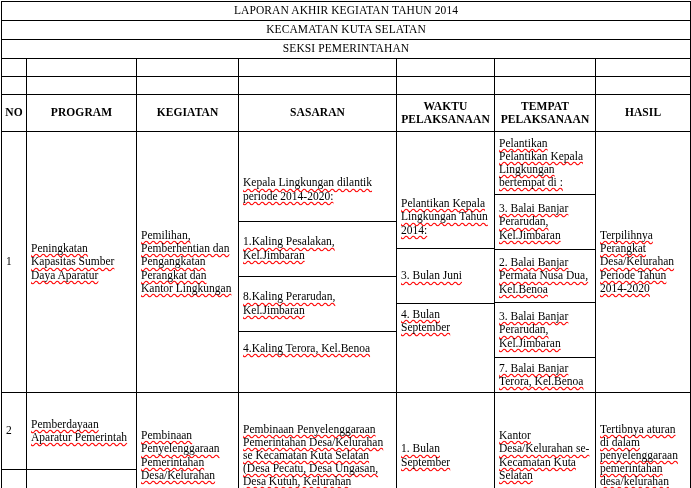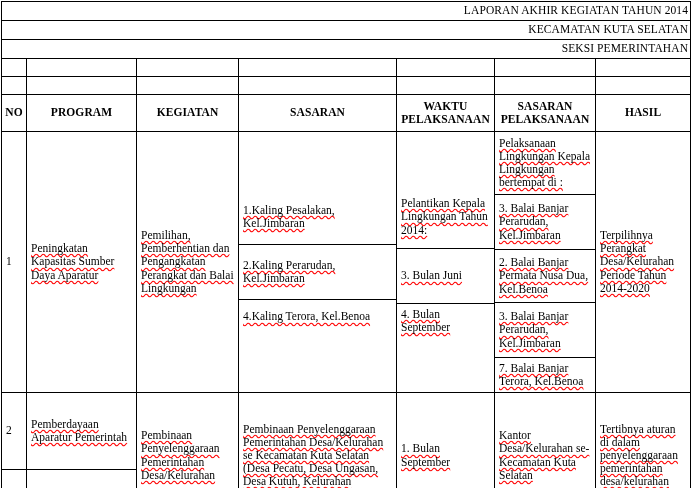--- a/index.html
+++ b/index.html
@@ -37,21 +37,21 @@
     padding: 2px 3px 2px 4px;
     display: block;
   }
   
   .title-row td {
     text-align: center;
     height: 18px;
     font-size: 12.5px;
     letter-spacing: 0.1px;
   }
-  .title-row .pad { padding: 1px 2px; text-align: right; }
+  .title-row .pad { padding: 1px 2px; }
   
   .blank-row td { height: 17px; }
   
   .head-row td {
     text-align: center;
     font-weight: bold;
     font-size: 12.3px;
     height: 36px;
     vertical-align: middle;
     letter-spacing: 0.1px;
@@ -147,45 +147,48 @@
         <td>
             <span class="pad">KEGIATAN</span>
           </td>
         <td>
             <span class="pad">SASARAN</span>
           </td>
         <td>
             <span class="pad">WAKTU PELAKSANAAN</span>
           </td>
         <td>
-            <span class="pad">SASARAN PELAKSANAAN</span>
+            <span class="pad">TEMPAT PELAKSANAAN</span>
           </td>
         <td>
             <span class="pad">HASIL</span>
           </td>
       </tr>
 
       <tr style="height:238px">
         <td class="cell-mid num">
           <span class="pad">1</span>
         </td>
         <td class="cell-mid">
           <span class="pad sq">Peningkatan Kapasitas Sumber Daya Aparatur</span>
         </td>
         <td class="cell-mid">
-          <span class="pad sq">Pemilihan, Pemberhentian dan Pengangkatan Perangkat dan Balai Lingkungan</span>
-        </td>
-        <td class="cell-top">
-          <table class="sub">
-            <tbody>
+          <span class="pad sq">Pemilihan, Pemberhentian dan Pengangkatan Perangkat dan Kantor Lingkungan</span>
+        </td>
+        <td class="cell-top">
+          <table class="sub">
+            <tbody>
+              <tr>
+                  <td class="sub-h" style="height:58px"><span class="sq">Kepala Lingkungan dilantik periode 2014-2020:</span></td>
+                </tr>
               <tr>
                   <td style="height:50px"><span class="sq">1.Kaling Pesalakan, Kel.Jimbaran</span></td>
                 </tr>
               <tr>
-                  <td style="height:50px"><span class="sq">2.Kaling Perarudan, Kel.Jimbaran</span></td>
+                  <td style="height:50px"><span class="sq">8.Kaling Perarudan, Kel.Jimbaran</span></td>
                 </tr>
               <tr>
                   <td style="height:30px"><span class="sq">4.Kaling Terora, Kel.Benoa</span></td>
                 </tr>
             </tbody>
           </table>
         </td>
         <td class="cell-top">
           <table class="sub">
             <tbody>
@@ -198,21 +201,21 @@
               <tr>
                   <td style="height:30px"><span class="sq">4. Bulan September</span></td>
                 </tr>
             </tbody>
           </table>
         </td>
         <td class="cell-top">
           <table class="sub">
             <tbody>
               <tr>
-                  <td class="sub-h" style="height:58px"><span class="sq">Pelaksanaan Lingkungan Kepala Lingkungan bertempat di :</span></td>
+                  <td class="sub-h" style="height:58px"><span class="sq">Pelantikan Pelantikan Kepala Lingkungan bertempat di :</span></td>
                 </tr>
               <tr>
                   <td style="height:50px"><span class="sq">3. Balai Banjar Perarudan, Kel.Jimbaran</span></td>
                 </tr>
               <tr>
                   <td style="height:48px"><span class="sq">2. Balai Banjar Permata Nusa Dua, Kel.Benoa</span></td>
                 </tr>
               <tr>
                   <td style="height:50px"><span class="sq">3. Balai Banjar Perarudan, Kel.Jimbaran</span></td>
                 </tr>

